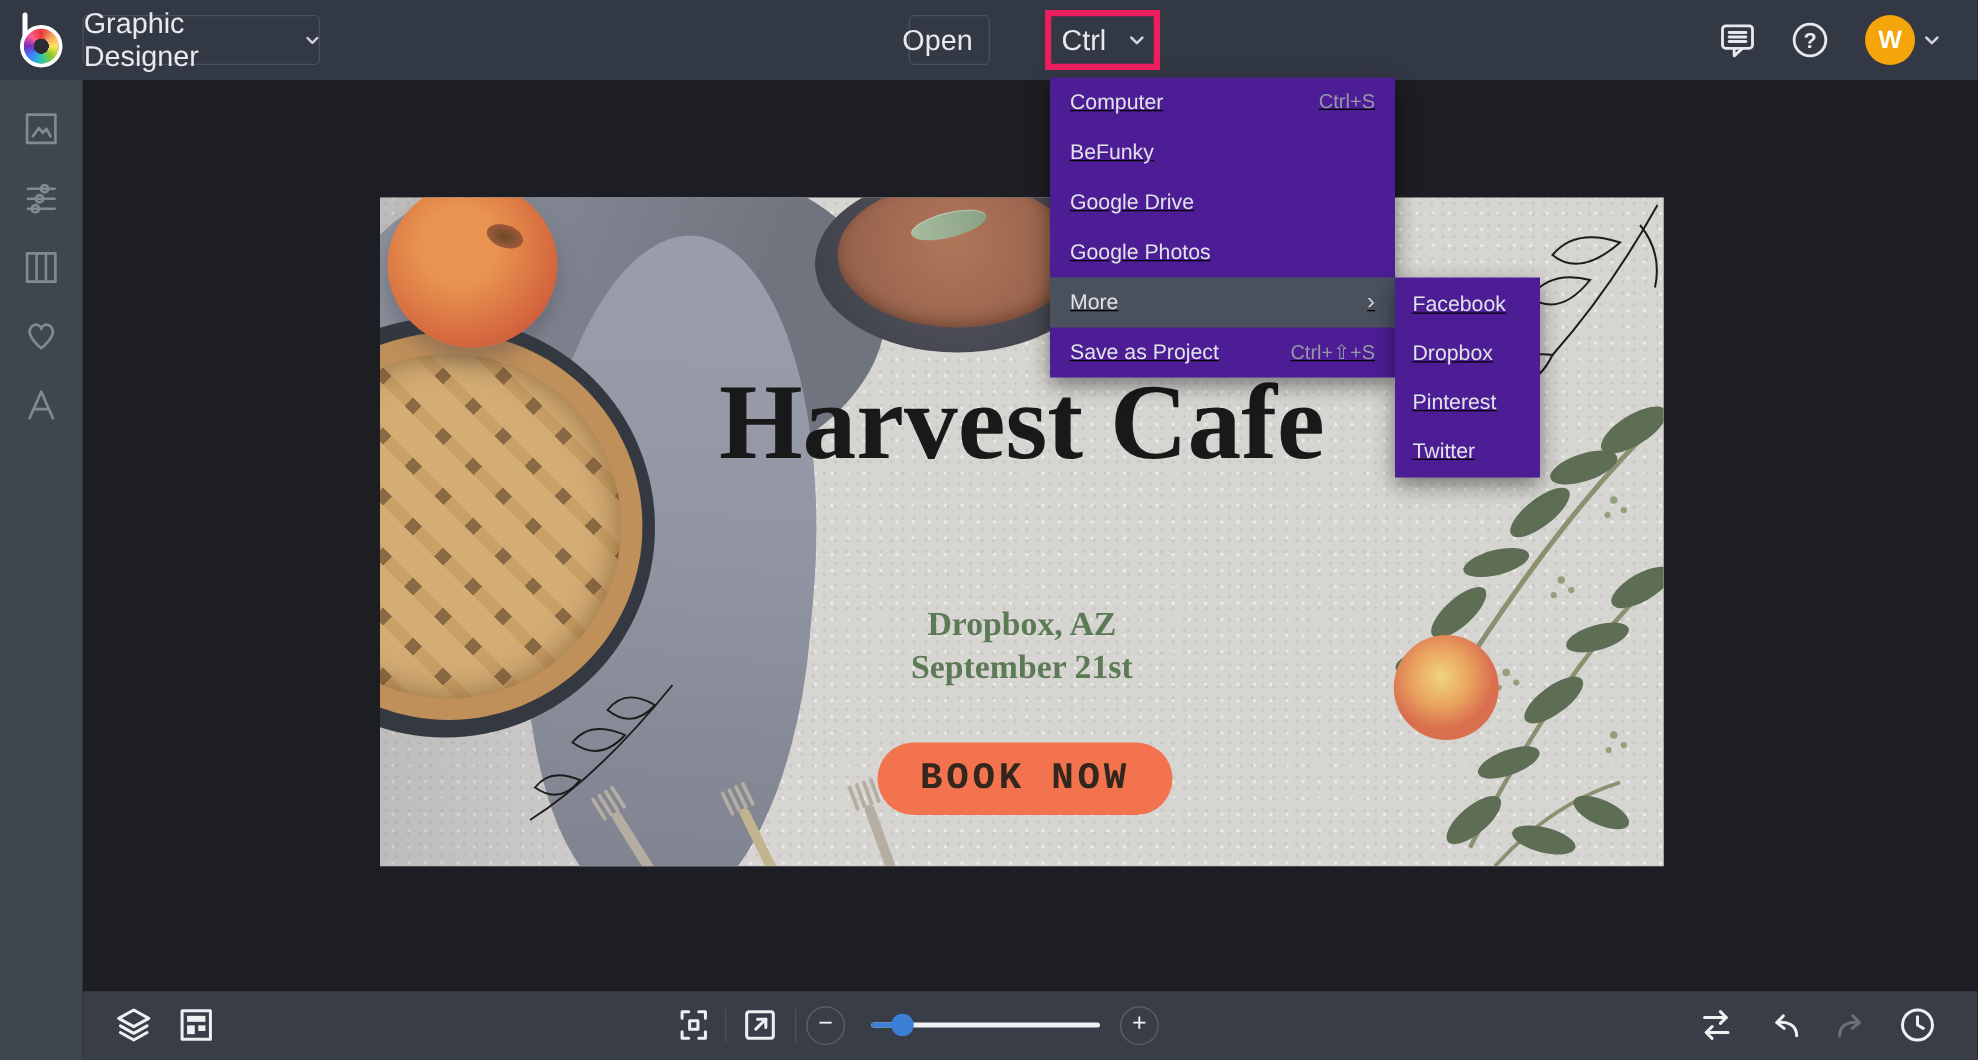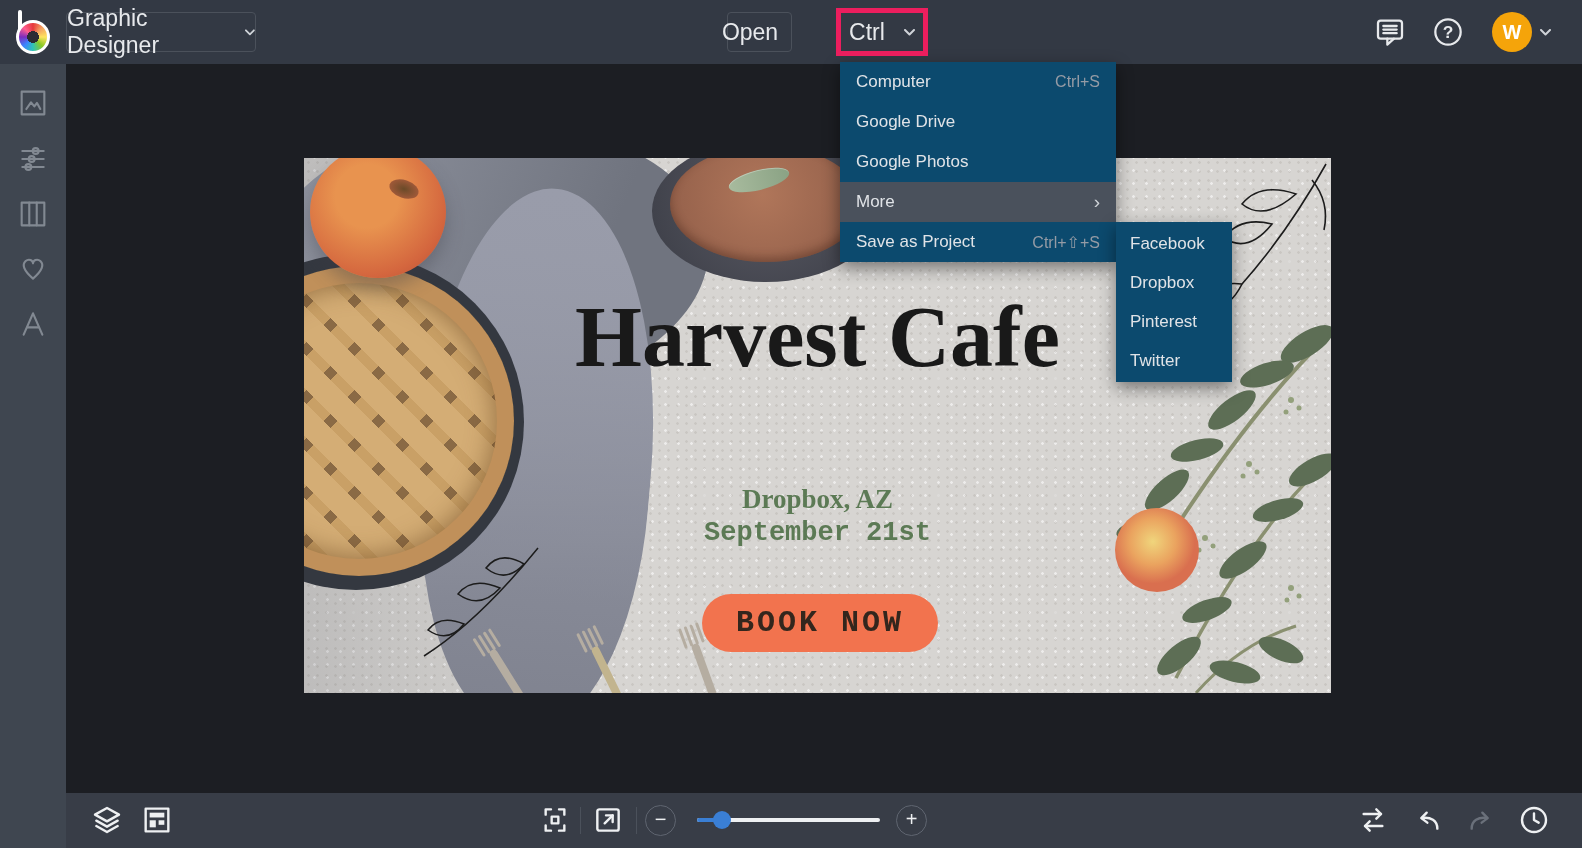--- a/index.html
+++ b/index.html
@@ -101,27 +101,27 @@
               background:linear-gradient(90deg,#a8bb9e,#8aa284); transform:rotate(-14deg);
               box-shadow: inset 0 1px 0 rgba(255,255,255,.3); }
 
   .cv-svg { position:absolute; }
 
   .cv-text { position:absolute; left:0; width:100%; text-align:center;
              font-family:"Liberation Serif", serif; color:#191919; cursor:pointer; }
   #cv-title    { top:136px; font-size:86px; font-weight:bold; line-height:1; }
   #cv-subtitle { top:244px; font-size:50px; letter-spacing:3px; font-weight:normal; color:#1e1e1e; }
   #cv-location { top:326px; font-size:27px; font-weight:bold; color:#5c7a55; }
-  #cv-date     { top:360px; font-size:27px; font-weight:bold; color:#5c7a55;font-family:Liberation Mono, monospace; }
+  #cv-date     { top:360px; font-size:27px; font-weight:bold; color:#5c7a55; }
   #cv-cta { position:absolute; left:398px; top:436px; width:236px; height:58px; border-radius:29px;
             background:#f2734e; display:flex; align-items:center; justify-content:center;
             color:#33261d; font-size:30px; font-weight:bold; letter-spacing:3px; cursor:pointer;font-family:Liberation Mono, monospace; }
 
   
-  .menu { position:absolute; background:#0c4a6e; box-shadow:0 6px 16px rgba(0,0,0,.45); z-index:35; }
+  .menu { position:absolute; background:#4c1d95; box-shadow:0 6px 16px rgba(0,0,0,.45); z-index:35;text-decoration:underline; }
   #save-menu { left:840px; top:62px; width:276px; }
   .menu-item { height:40px; display:flex; align-items:center; padding:0 16px;
                color:#e0e3e7; font-size:17px; cursor:pointer; }
   .mi-label { flex:1; }
   .mi-short { color:#959ba5; font-size:16px; }
   .mi-arrow { color:#cfd3d8; font-size:19px; }
   .menu-item.highlight { background:#4a515c; }
   #share-submenu { left:1116px; top:222px; width:116px; padding:2px 0; }
   #share-submenu .menu-item { height:39px; padding:0 14px; }
 </style>
@@ -297,20 +297,23 @@
 </div>
 
 <div id="ann-save"></div>
 
 <div id="save-menu" class="menu">
   <div class="menu-item">
     <span class="mi-label">Computer</span>
     <span class="mi-short">Ctrl+S</span>
   </div>
   <div class="menu-item">
+    <span class="mi-label">BeFunky</span>
+  </div>
+  <div class="menu-item">
     <span class="mi-label">Google Drive</span>
   </div>
   <div class="menu-item">
     <span class="mi-label">Google Photos</span>
   </div>
   <div class="menu-item highlight">
     <span class="mi-label">More</span>
     <span class="mi-arrow">›</span>
   </div>
   <div class="menu-item">

